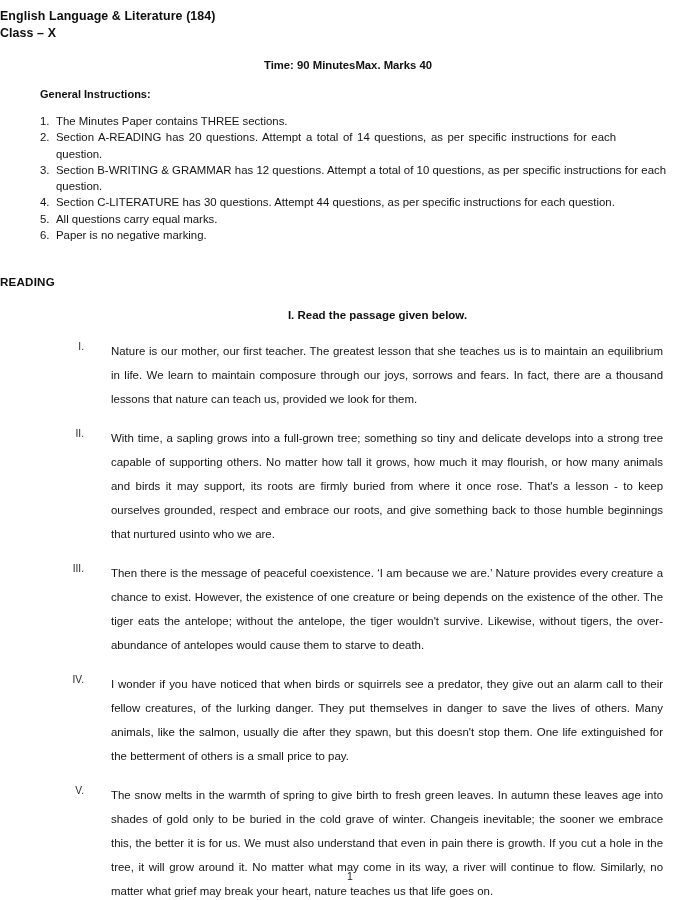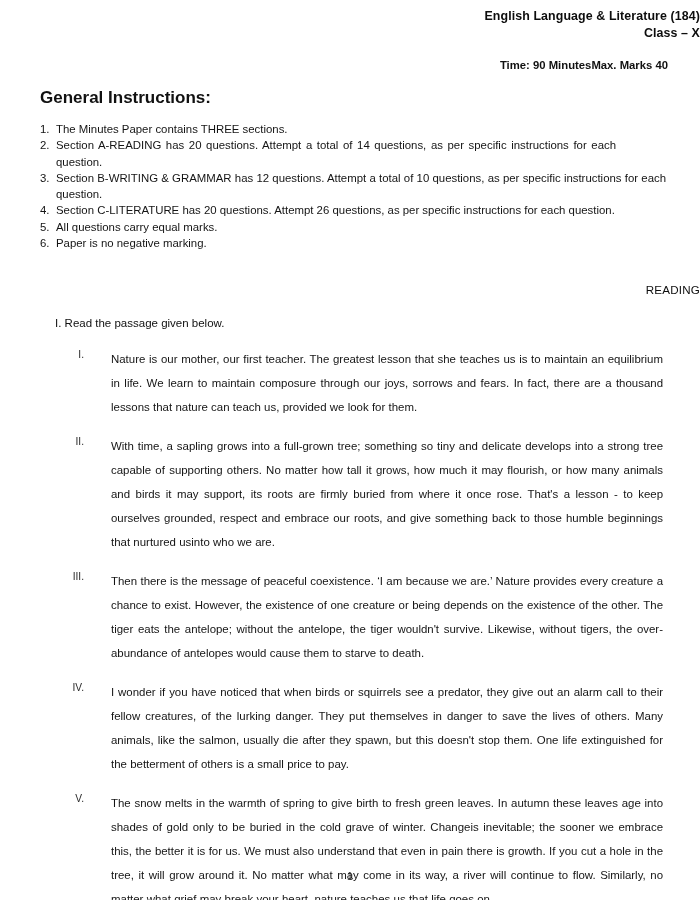--- a/index.html
+++ b/index.html
@@ -22,46 +22,46 @@
     position: relative;
     width: 700px;
     height: 900px;
     box-sizing: border-box;
     padding: 0;
     background: #ffffff;
   }
 
   
   .doc-header {
-    text-align: right;
+    text-align: left;
     padding-top: 8px;
   }
   .doc-header .title-line {
     font-weight: bold;
     font-size: 12.4px;
     line-height: 16.5px;
     letter-spacing: 0.1px;
     color: #0d0d0d;
   }
 
   
   .meta-row {
     display: flex;
-    justify-content: flex-end;
+    justify-content: center;
     align-items: baseline;
-    margin: 18px 32px 0 40px;
+    margin: 18px 44px 0 40px;
     font-weight: bold;
     font-size: 11.3px;
     color: #111111;
   }
 
   .general-instructions-heading {
     margin: 17px 0 0 40px;
     font-weight: bold;
-    font-size: 17px;
+    font-size: 11px;
     color: #111111;
   }
 
   
   .instructions {
     margin: 13px 0 0 0;
     padding: 0;
     list-style: none;
   }
   .instructions li {
@@ -91,34 +91,34 @@
     margin-right: 14px;
   }
   .instructions li.justify-full .body {
     text-align: justify;
     text-align-last: left;
     margin-right: 0px;
   }
 
   
   .section-heading {
-    text-align: right;
-    font-weight: normal;
+    text-align: left;
+    font-weight: bold;
     font-size: 11.6px;
     margin-top: 32px;
     letter-spacing: 0.2px;
     color: #0d0d0d;
-    margin-left: 12px;
   }
 
   .passage-instruction {
     margin: 21px 0 0 55px;
-    font-weight: normal;
+    font-weight: bold;
     font-size: 11.5px;
     color: #101010;
+    text-align: center;
   }
 
   
   .passage {
     margin-top: 18px;
   }
   .para {
     display: flex;
     align-items: flex-start;
     margin: 0 37px 15px 40px;
@@ -182,21 +182,21 @@
     <li class="justify">
       <span class="num">2.</span>
       <span class="body">Section A-READING has 20 questions.  Attempt a total of 14 questions, as per specific instructions for each question.</span>
     </li>
     <li class="justify-wide">
       <span class="num">3.</span>
       <span class="body">Section B-WRITING &amp; GRAMMAR has 12 questions. Attempt a total of 10 questions, as per specific instructions for each question.</span>
     </li>
     <li class="justify-full">
       <span class="num">4.</span>
-      <span class="body">Section C-LITERATURE has 20 questions. Attempt 26 questions, as per specific instructions for each question.</span>
+      <span class="body">Section C-LITERATURE has 30 questions. Attempt 44 questions, as per specific instructions for each question.</span>
     </li>
     <li>
       <span class="num">5.</span>
       <span class="body">All questions carry equal marks.</span>
     </li>
     <li>
       <span class="num">6.</span>
       <span class="body">Paper is no negative marking.</span>
     </li>
   </ol>

